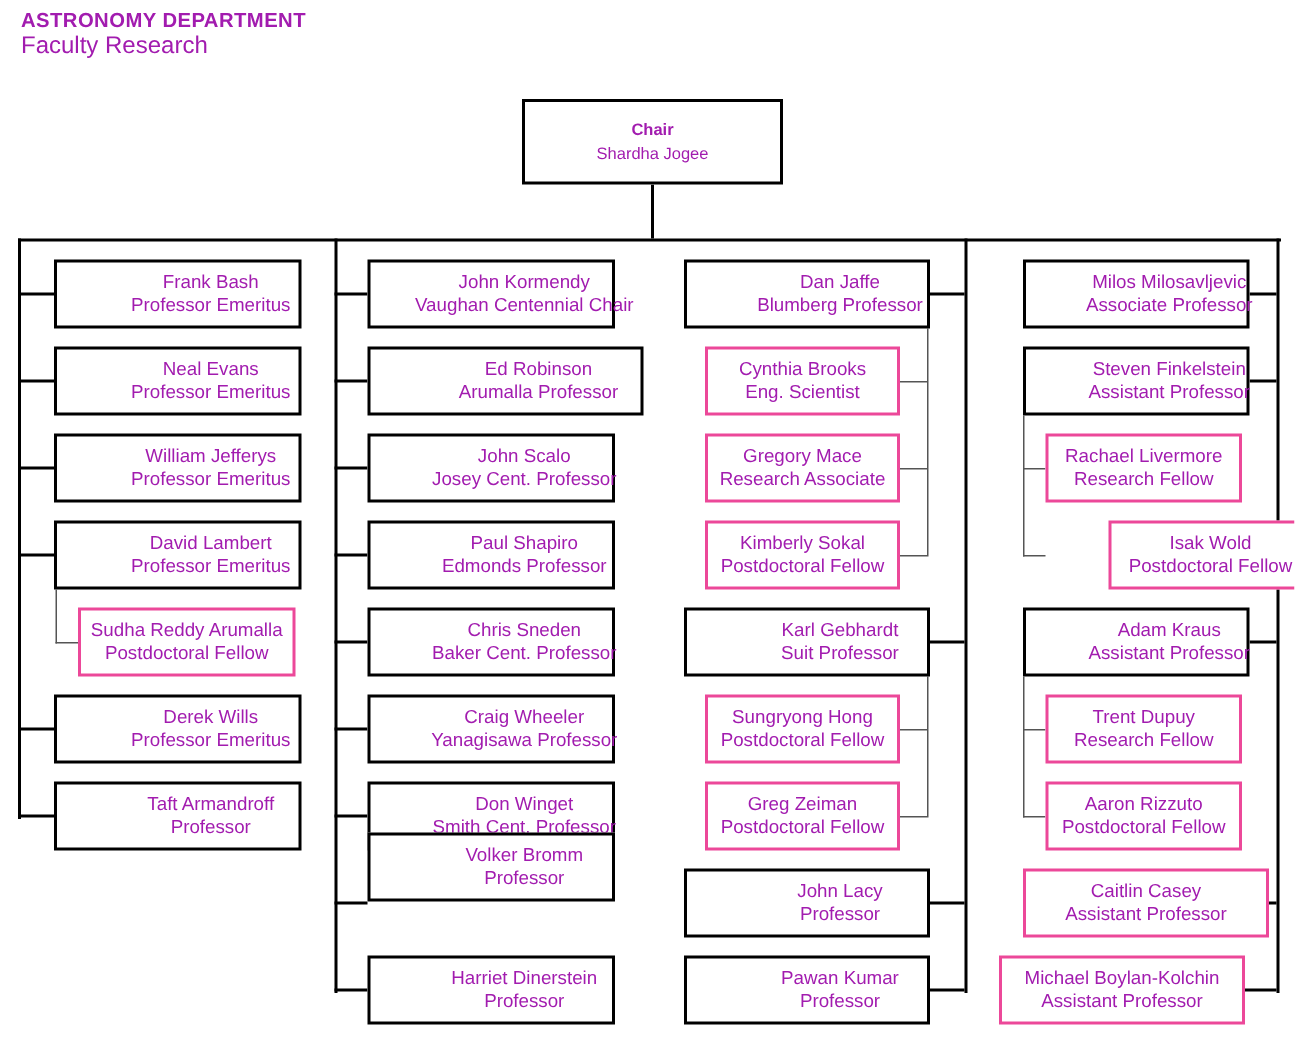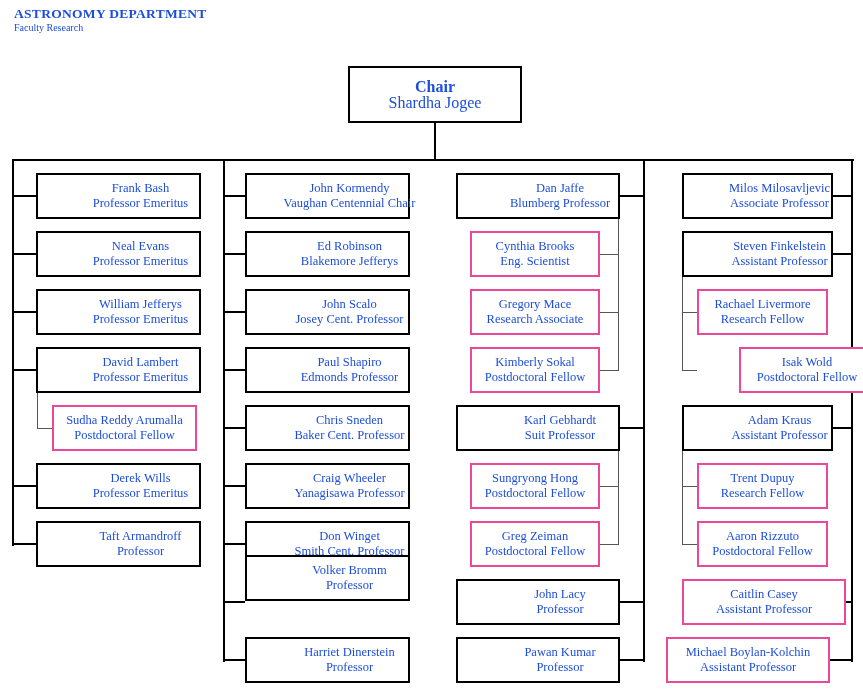--- a/index.html
+++ b/index.html
@@ -1,27 +1,27 @@
 <!DOCTYPE html>
 <html><head>
 <meta charset="utf-8">
 <style>
   html,body{margin:0;padding:0;background:#fff;}
   .stage{position:relative;width:863px;height:698px;background:#fff;overflow:hidden;
-         font-family:Liberation Serif, serif;color:#1d4ed8;}
+         font-family:Liberation Sans, sans-serif;color:#a21caf;}
   .hdr-dept{position:absolute;left:14px;top:6px;font-size:13.5px;font-weight:bold;letter-spacing:.3px;white-space:nowrap;}
-  .hdr-sub{position:absolute;left:14px;top:22px;font-size:10px;white-space:nowrap;}
+  .hdr-sub{position:absolute;left:14px;top:22px;font-size:16px;white-space:nowrap;}
   .node{position:absolute;height:46px;box-sizing:border-box;background:#fff;
         display:flex;flex-direction:column;align-items:center;justify-content:center;
         text-align:center;font-size:12.5px;line-height:15.5px;}
   .t{border:2px solid #000;padding-left:44px;}
   .c{border:2px solid #ec4899;}
   .chair{position:absolute;left:348px;top:66px;width:174px;height:57px;box-sizing:border-box;
          border:2px solid #000;background:#fff;display:flex;flex-direction:column;
-         align-items:center;justify-content:center;text-align:center;font-size:16px;line-height:16px;}
+         align-items:center;justify-content:center;text-align:center;font-size:11px;line-height:16px;}
   .chair .role{font-weight:bold;}
   .ln{position:absolute;background:#000;}
   .lnc{position:absolute;background:#555;}
   .node span,.chair span{display:block;white-space:nowrap;}
 </style>
 </head>
 <body>
 
 <div class="stage">
 
@@ -116,23 +116,23 @@
   </div>
   <div class="node t" style="left:36px;top:521px;width:165px">
     <span>Taft Armandroff</span>
     <span>Professor</span>
   </div>
 
   <div class="node t" style="left:245px;top:173px;width:165px">
     <span>John Kormendy</span>
     <span>Vaughan Centennial Chair</span>
   </div>
-  <div class="node t" style="left:245px;top:231px;width:165px">
+  <div class="node t" style="left:245px;top:231px;width:184px">
     <span>Ed Robinson</span>
-    <span>Blakemore Jefferys</span>
+    <span>Arumalla Professor</span>
   </div>
   <div class="node t" style="left:245px;top:289px;width:165px">
     <span>John Scalo</span>
     <span>Josey Cent. Professor</span>
   </div>
   <div class="node t" style="left:245px;top:347px;width:165px">
     <span>Paul Shapiro</span>
     <span>Edmonds Professor</span>
   </div>
   <div class="node t" style="left:245px;top:405px;width:165px">

